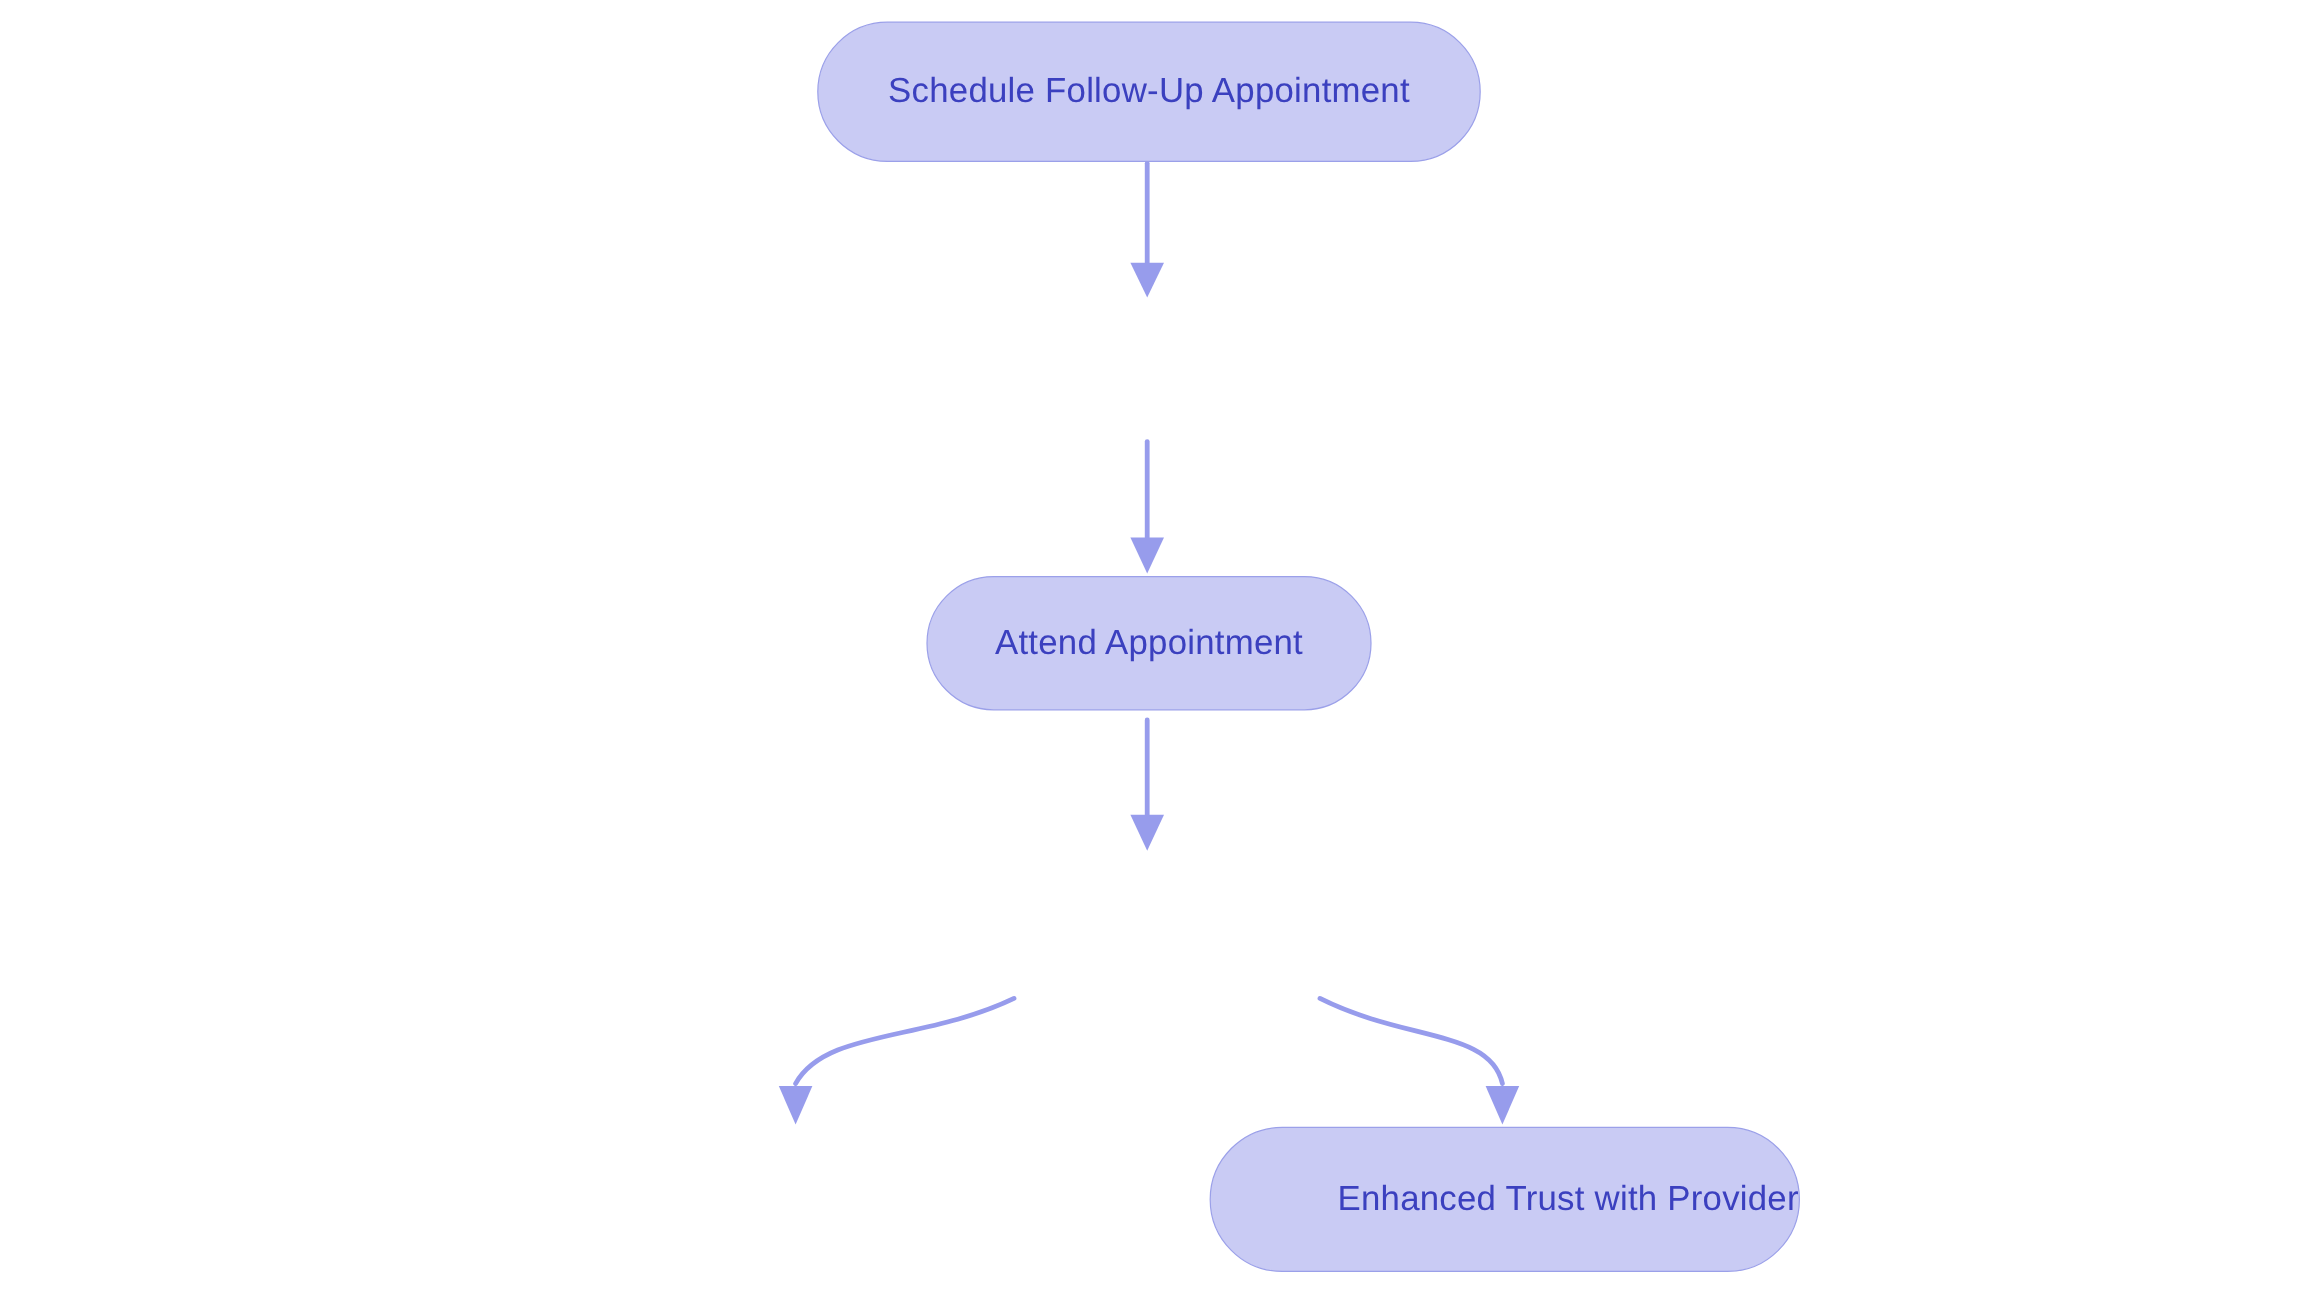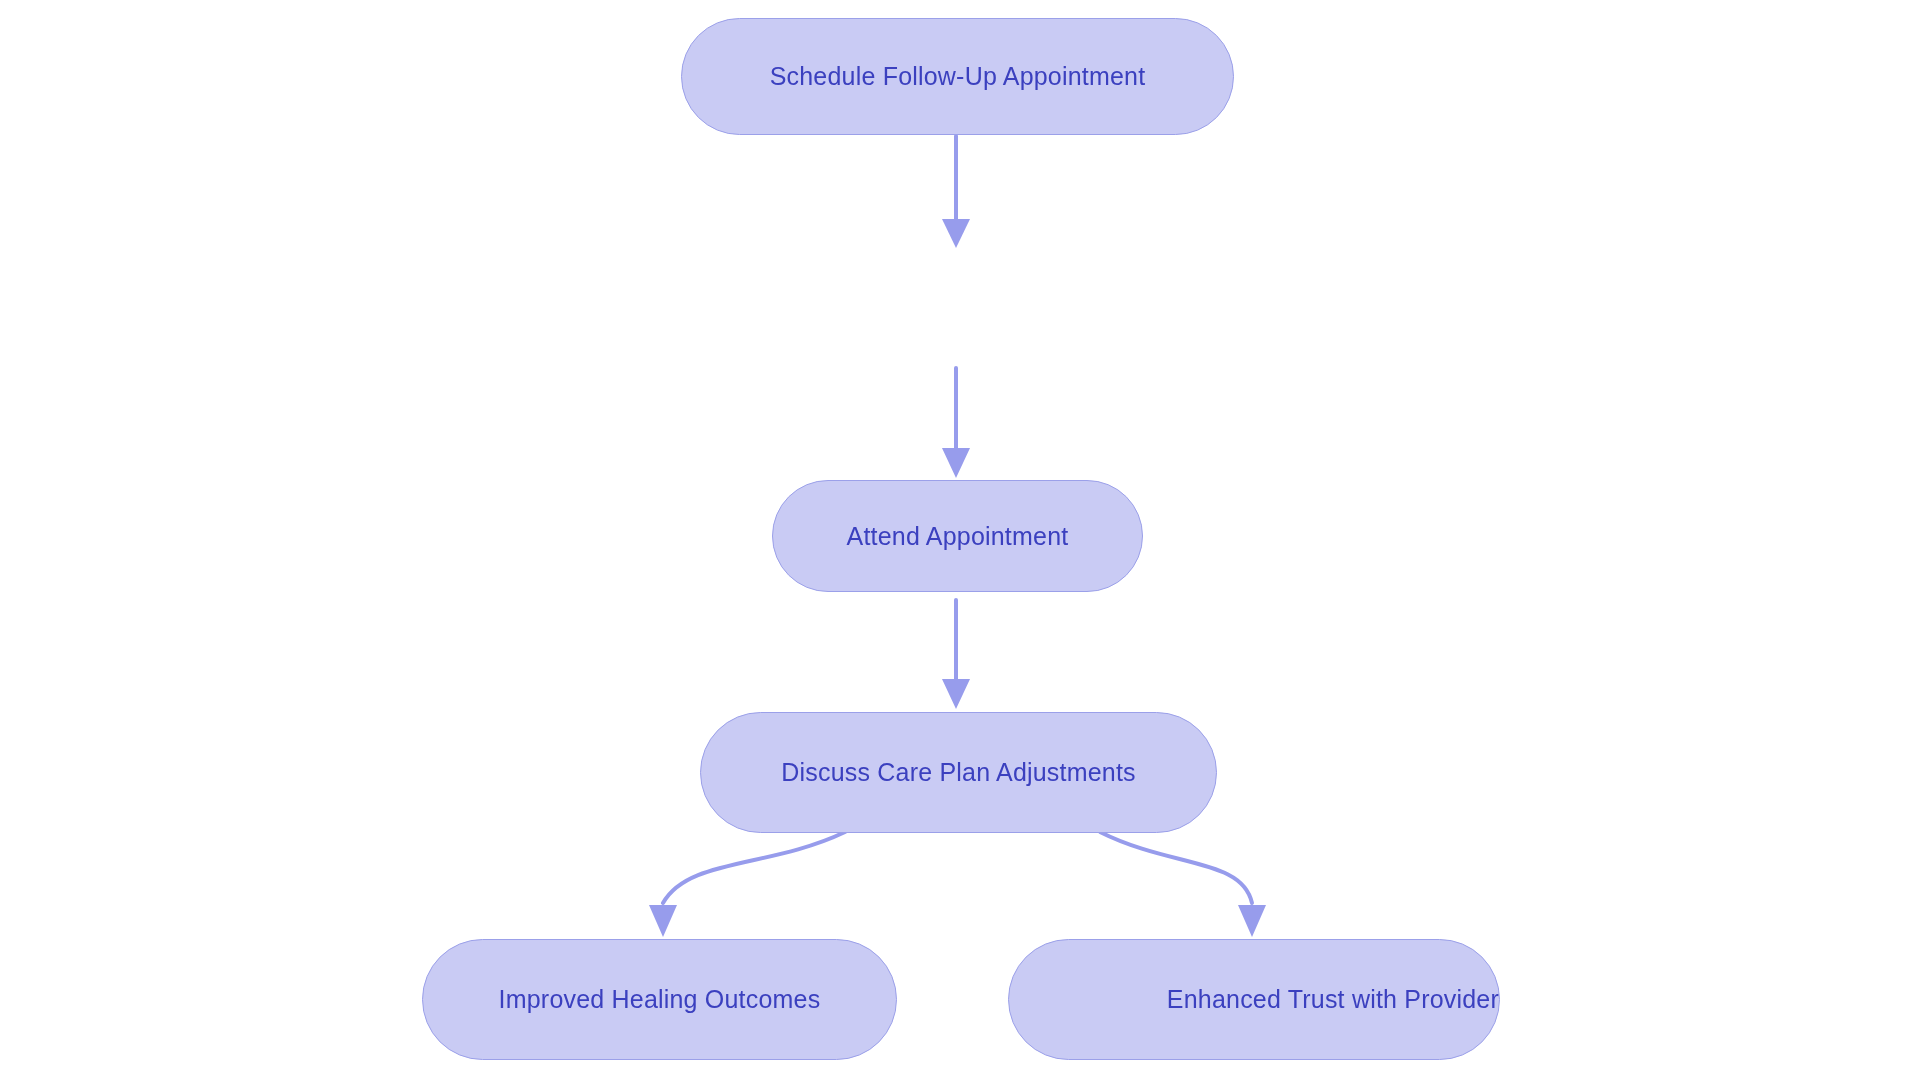--- a/index.html
+++ b/index.html
@@ -18,21 +18,21 @@
   .edges{position:absolute;left:0;top:0;width:1920px;height:1083px;}
   .edge-line{stroke:var(--arrow);stroke-width:4;fill:none;stroke-linecap:round;}
   .edge-head{fill:var(--arrow);stroke:none;}
   .node{
     position:absolute;
     display:flex;align-items:center;justify-content:center;
     background:var(--node_fill);
     border:1.5px solid var(--node_border);
     border-radius:62px;
     color:var(--node_text);
-    font-size:25px;
+    font-size:29px;
     letter-spacing:0.2px;
     text-align:center;
   }
   .n1{left:681px;top:18px;width:553px;height:117px;}
   .n2{left:710px;top:250px;width:492px;height:117px;}
   .n3{left:772px;top:480px;width:371px;height:112px;}
   .n4{left:700px;top:712px;width:517px;height:121px;}
   .n5{left:422px;top:939px;width:475px;height:121px;}
   .n6{left:1008px;top:939px;width:492px;height:121px;justify-content:flex-end;}
 </style>
@@ -71,25 +71,19 @@
 
   <div class="node n1">
     <span>Schedule Follow-Up Appointment</span>
   </div>
 
 
   <div class="node n3">
     <span>Attend Appointment</span>
   </div>
 
-  <div class="node n4">
-    <span>Discuss Care Plan Adjustments</span>
-  </div>
 
-  <div class="node n5">
-    <span>Improved Healing Outcomes</span>
-  </div>
 
   <div class="node n6">
     <span>Enhanced Trust with Provider</span>
   </div>
 
 </div>
 
 </body></html>

